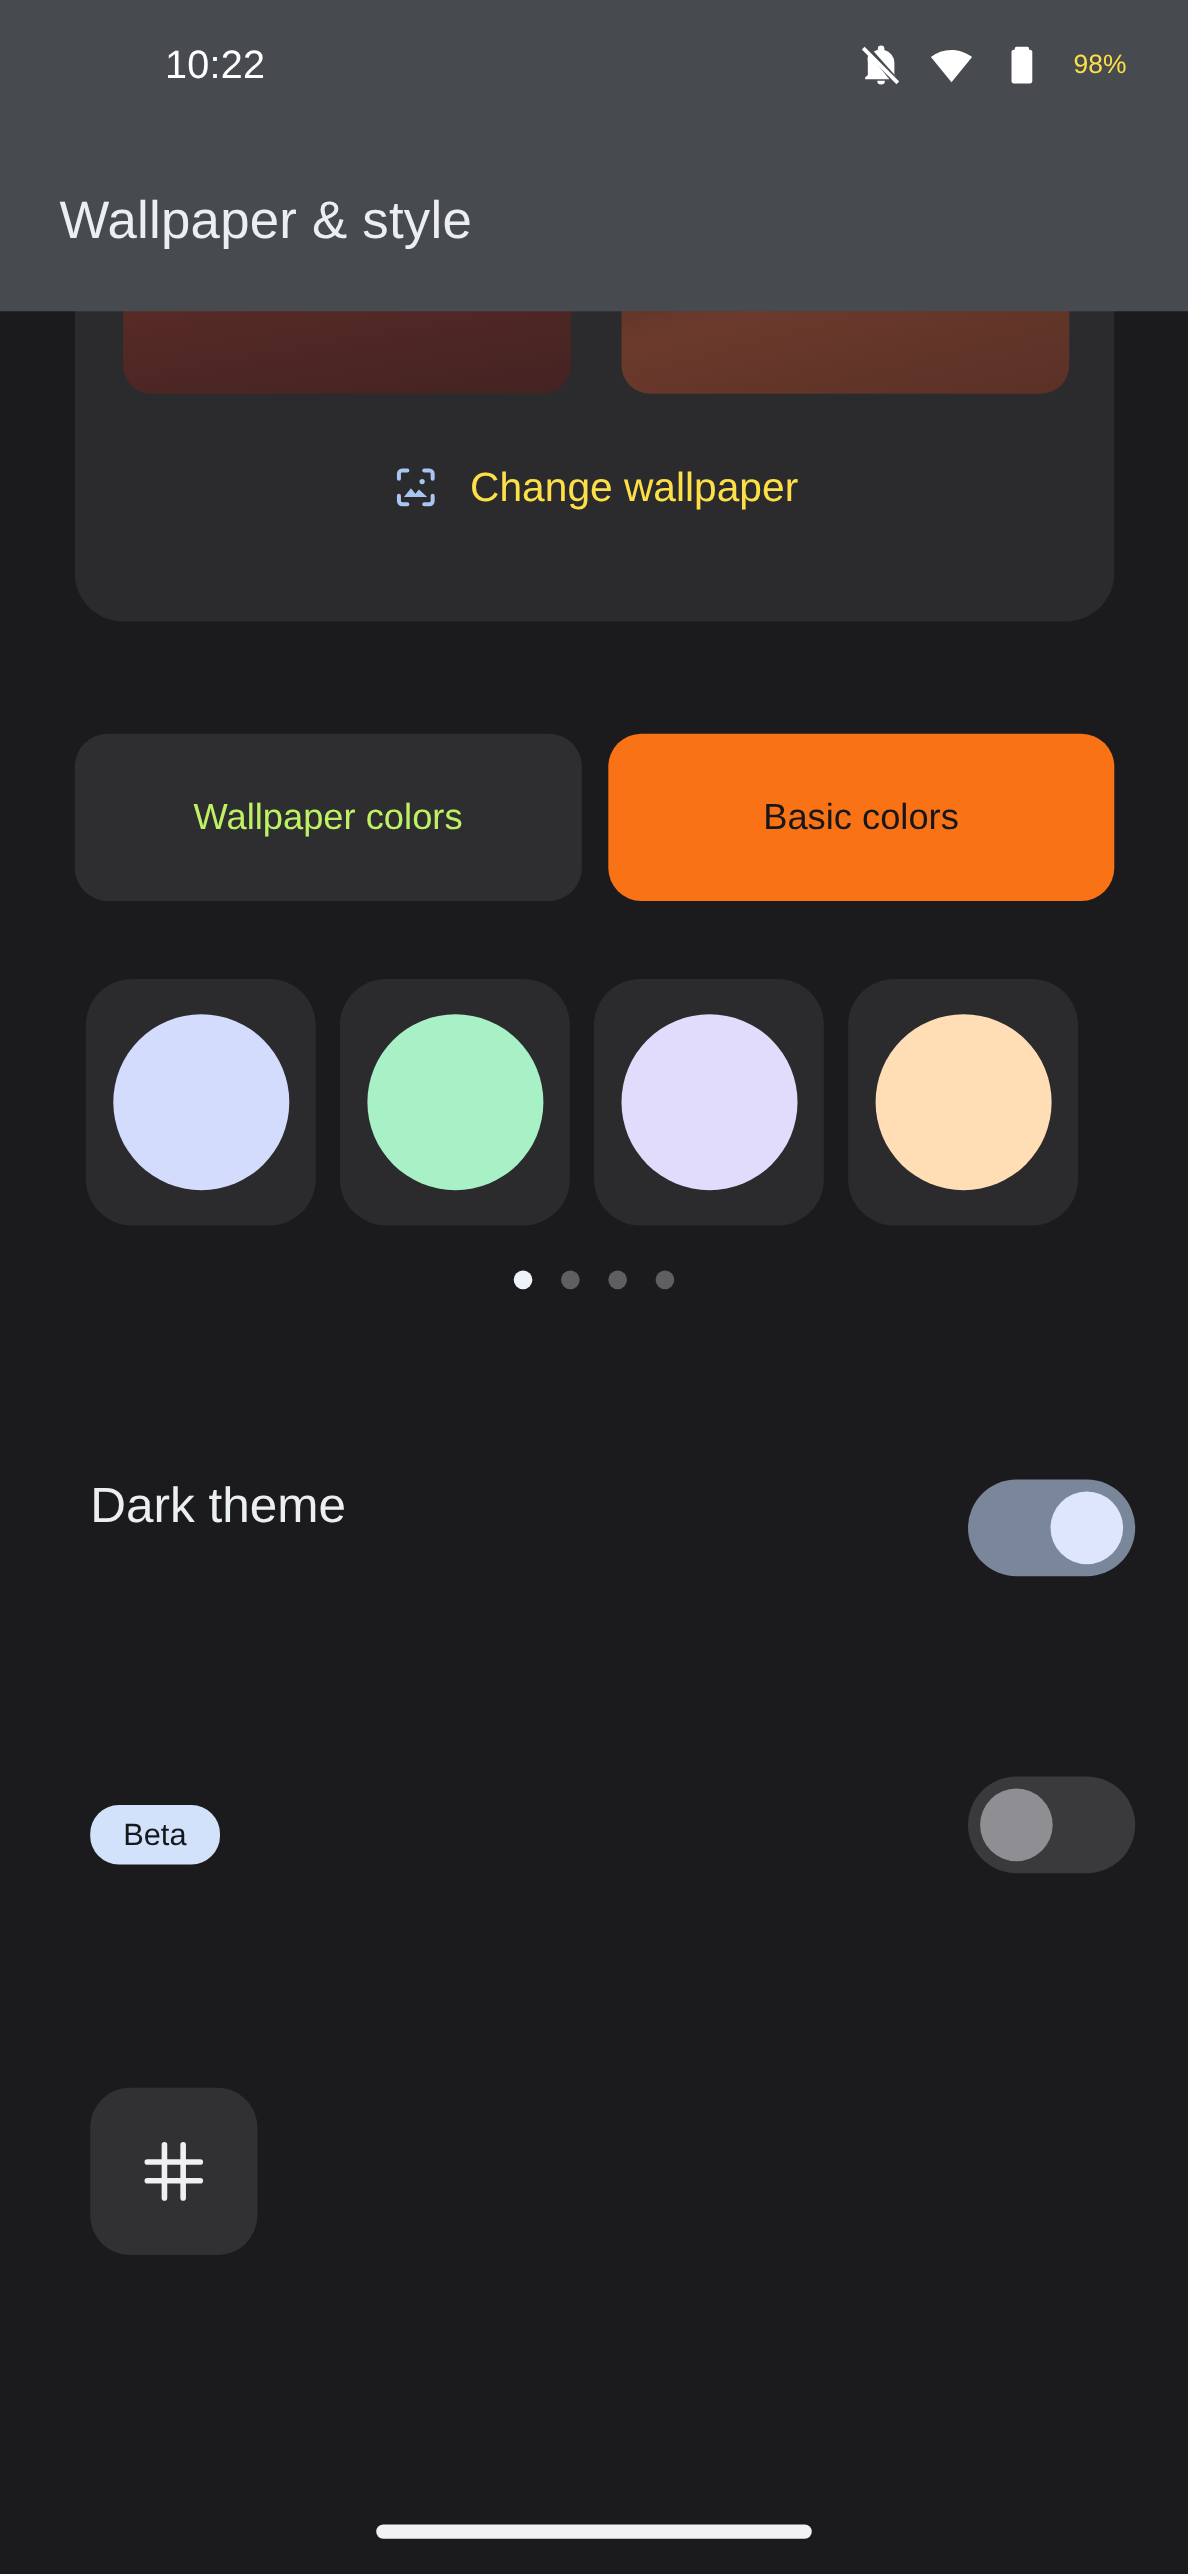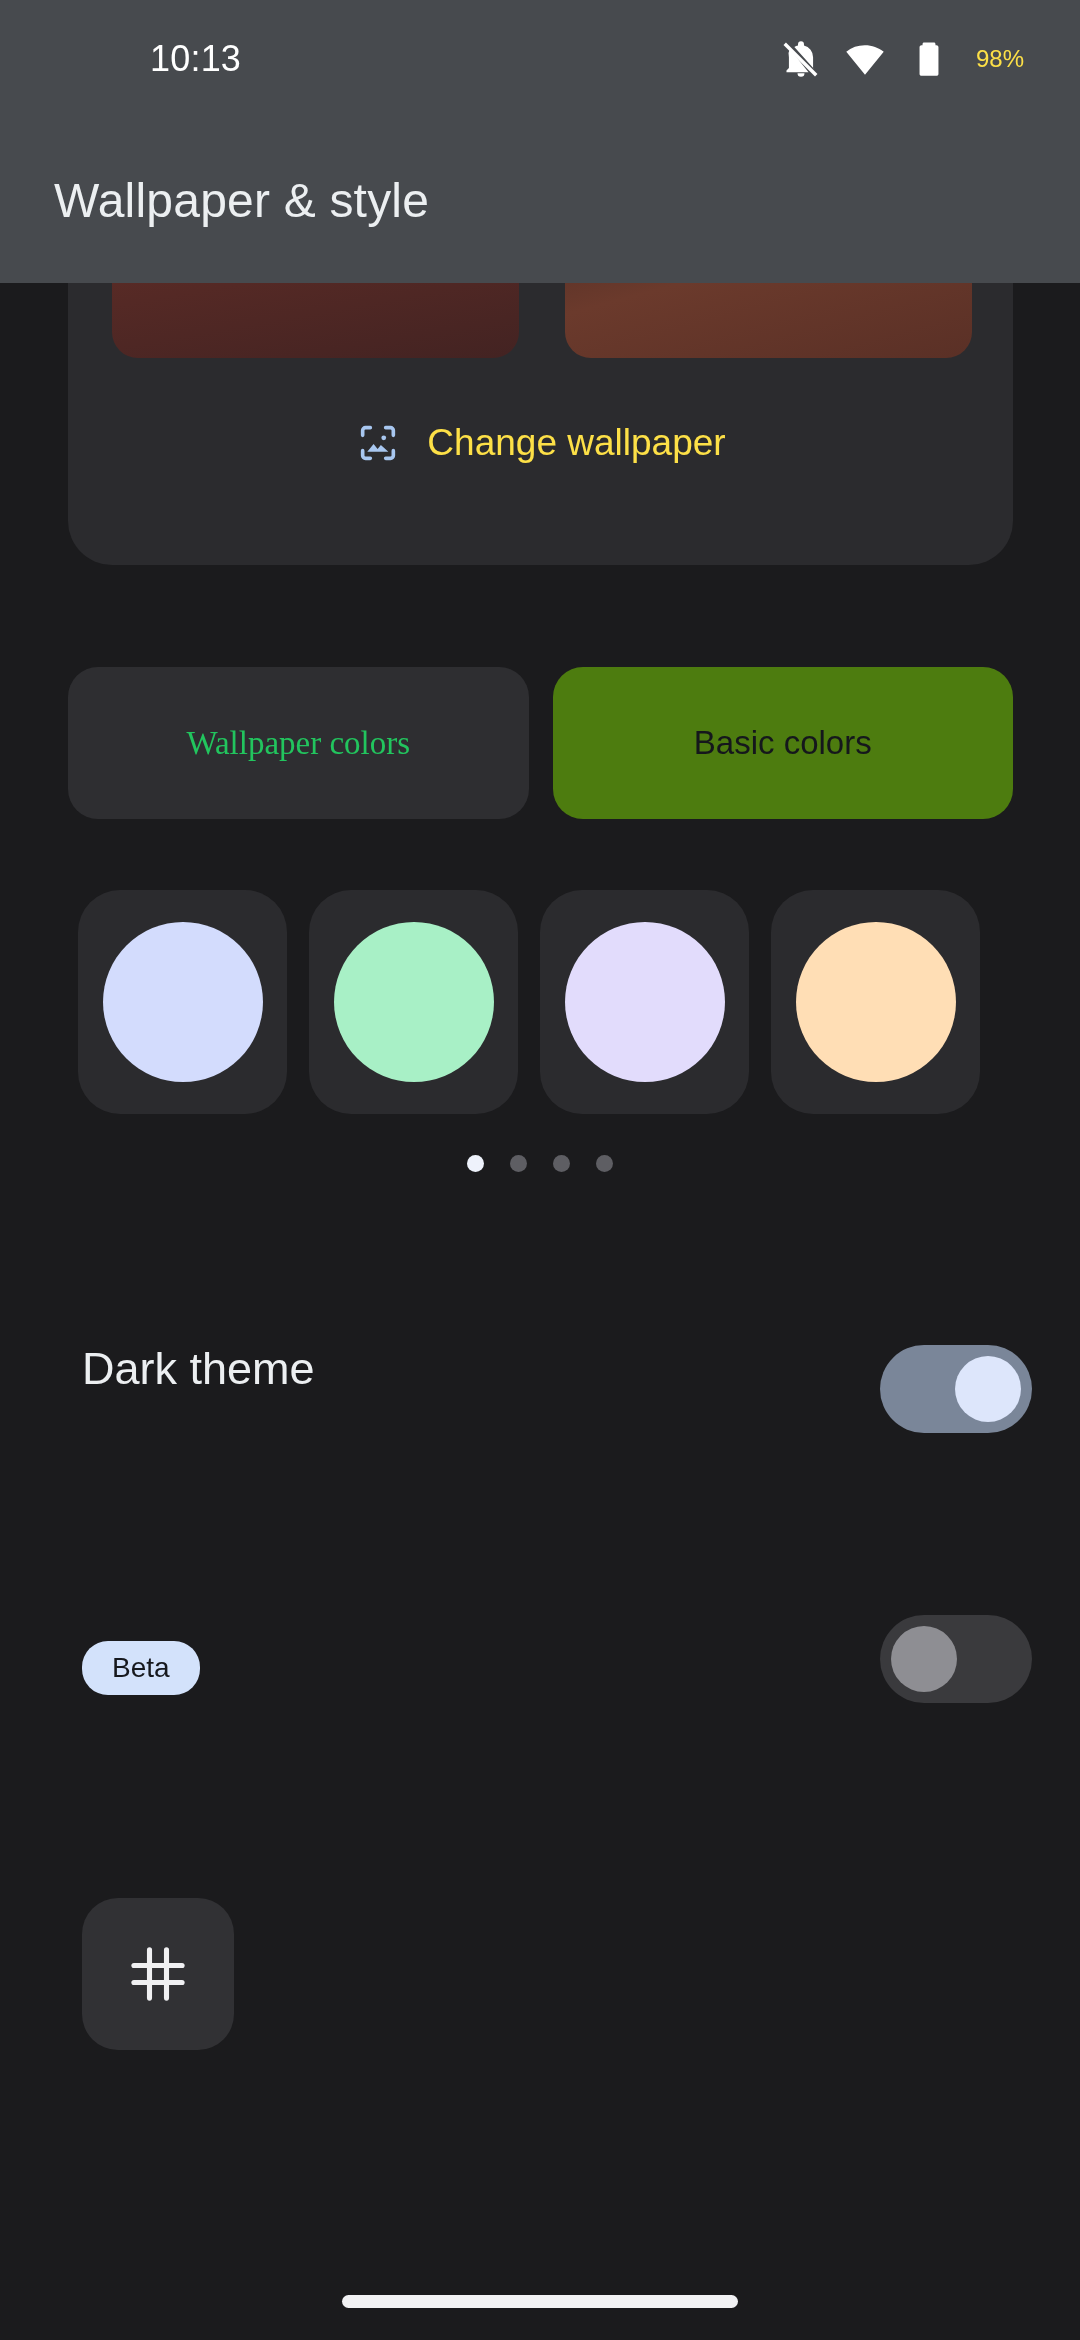--- a/index.html
+++ b/index.html
@@ -57,22 +57,22 @@
     display: flex; align-items: center; justify-content: center; gap: 26px;
   }
   .change-wp-label { color: #fde047; font-size: 37px; }
 
   
   .tabs { position: absolute; top: 667px; left: 68px; width: 945px; height: 152px; display: flex; gap: 24px; }
   .tab {
     flex: 1; border-radius: 30px; display: flex; align-items: center; justify-content: center;
     font-size: 33px;
   }
-  .tab.inactive { background: #2e2e31; color: #22c55e; font-family: Liberation Serif, serif; }
-  .tab.active { background: #4d7c0f; color: #15171c; }
+  .tab.inactive { background: #2e2e31; color: #bef264; }
+  .tab.active { background: #f97316; color: #15171c; }
 
   
   .swatches { position: absolute; top: 890px; left: 78px; width: 930px; height: 224px; display: flex; gap: 22px; }
   .swatch-cell {
     width: 209px; height: 224px; background: #2b2b2e; border-radius: 42px;
     display: flex; align-items: center; justify-content: center;
   }
   .swatch-dot { width: 160px; height: 160px; border-radius: 50%; }
 
   .dots { position: absolute; top: 1155px; left: 0; width: 1080px; display: flex; justify-content: center; gap: 26px; }
@@ -222,21 +222,21 @@
             <line x1="3.5" y1="15" x2="20.5" y2="15"></line>
           </g>
         </svg>
       </div>
     </div>
 
   </div>
 
   <div class="topchrome">
     <div class="statusbar">
-      <div class="clock">10:13</div>
+      <div class="clock">10:22</div>
       <div class="sysicons">
         <svg class="sysicon" width="42" height="42" viewBox="0 0 24 24">
           <path fill="#ffffff" d="M20 18.3l-1.1-1.1V11a6.9 6.9 0 0 0-5.2-6.7V3.6a1.7 1.7 0 1 0-3.4 0v.7a6.6 6.6 0 0 0-2.1.8L20 18.3zM5.6 6.2A6.8 6.8 0 0 0 5.1 11v6.2L3.7 18.6v.9h12.6L5.6 6.2zM12 22.2a2 2 0 0 0 2-2h-4a2 2 0 0 0 2 2z"></path>
           <path fill="#ffffff" d="M3.4 2.6L2 4l18 18 1.4-1.4z"></path>
         </svg>
         <svg class="sysicon" width="42" height="42" viewBox="0 0 24 24">
           <path fill="#ffffff" d="M12 21L1.3 7.9A16.9 16.9 0 0 1 12 4.2c4 0 7.7 1.4 10.7 3.7L12 21z"></path>
         </svg>
         <svg class="sysicon" width="42" height="42" viewBox="0 0 24 24">
           <path fill="#ffffff" d="M9.2 2.6h5.6c.5 0 .9.4.9.9v.6h.6c.6 0 1.1.5 1.1 1.1v15.3c0 .6-.5 1.1-1.1 1.1H7.7c-.6 0-1.1-.5-1.1-1.1V5.2c0-.6.5-1.1 1.1-1.1h.6v-.6c0-.5.4-.9.9-.9z"></path>

